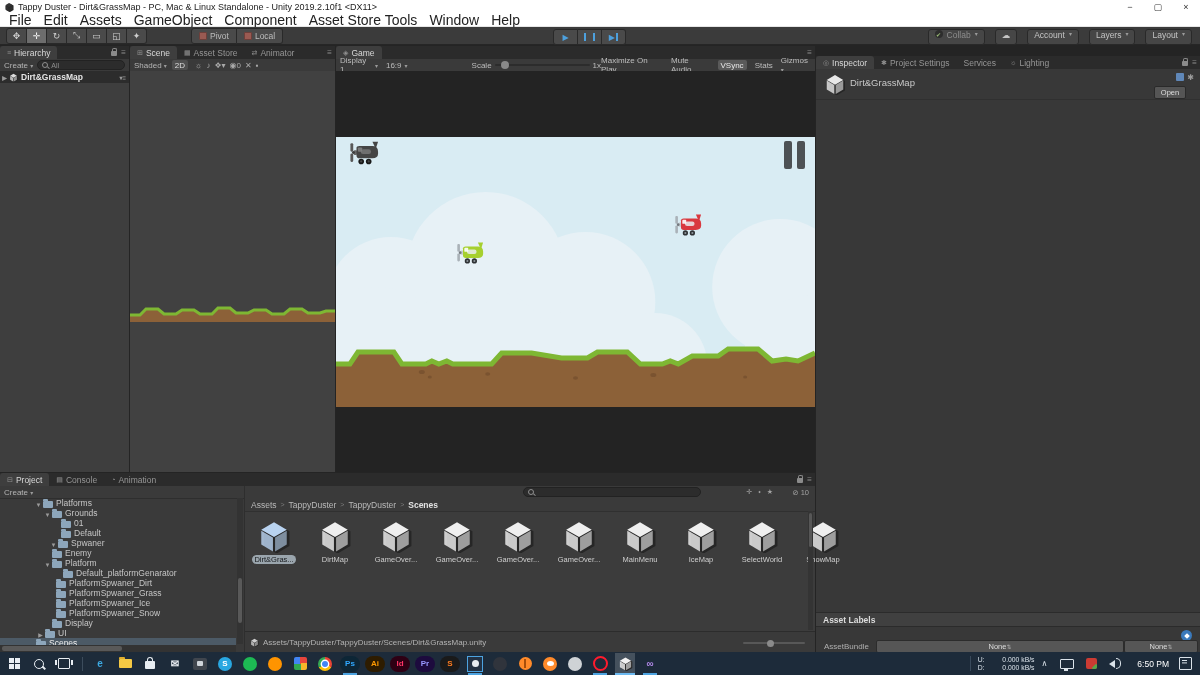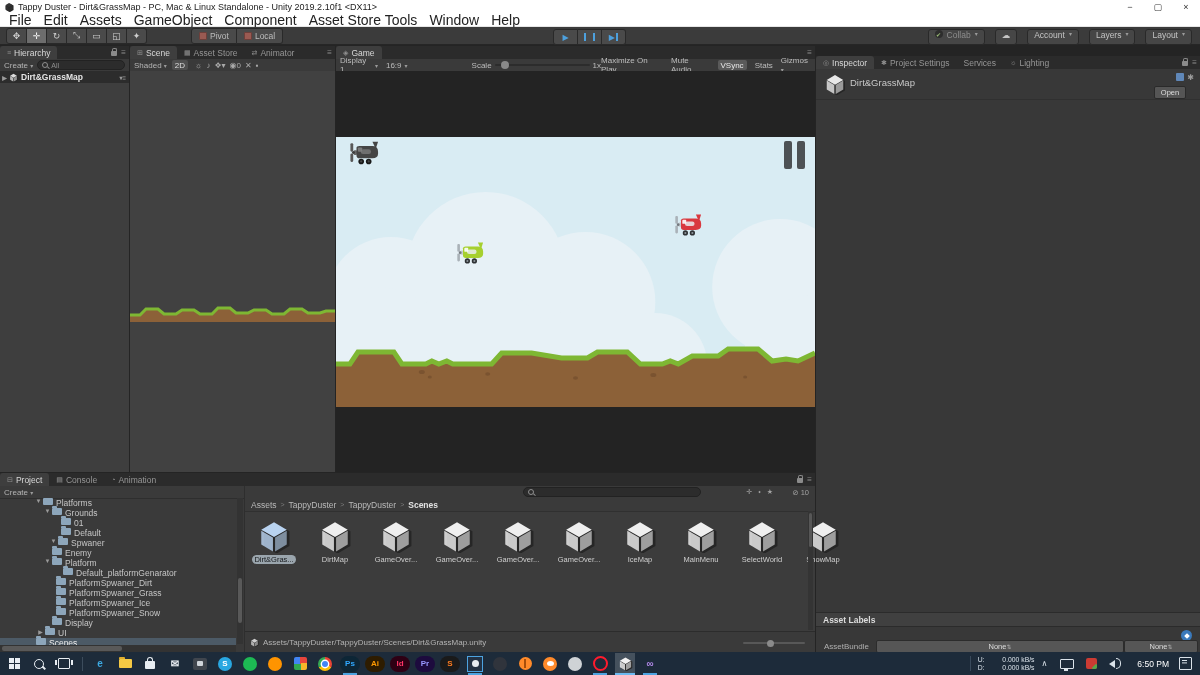--- a/index.html
+++ b/index.html
@@ -91,21 +91,21 @@
     display:flex;align-items:center;justify-content:center}
   .tagcirc::after{content:"";width:4px;height:4px;background:#fff;transform:rotate(45deg)}
   .abrow{position:absolute;left:0;top:584px;right:0;height:12px;display:flex;align-items:center;font-size:8px;color:#b0b0b0}
   .dd{height:11px;background:#565656;border:1px solid #2c2c2c;border-radius:2px;color:#ddd;display:flex;
     align-items:center;justify-content:center;padding:0 4px;font-size:7.5px}
   .updn{color:#aaa;font-size:6px}
   
   #proj{left:0;top:473px;width:815px;height:179px;background:#3a3a3a}
   .lcol{position:absolute;left:0;top:13px;width:244px;bottom:0;background:#3a3a3a;border-right:1px solid #2e2e2e}
   .tree{position:absolute;left:0;top:12px;right:8px;bottom:7px;overflow:hidden;font-size:8.5px}
-  .trow{height:10px;display:flex;align-items:flex-start;white-space:nowrap;color:#c6c6c6}
+  .trow{height:10px;display:flex;align-items:flex-end;white-space:nowrap;color:#c6c6c6}
   .trow.sel{background:#4c5a66;color:#eee}
   .arr{width:9px;font-size:6px;color:#9a9a9a;text-align:center;flex:none}
   .folder{width:10px;height:7px;background:#8da6bb;border-radius:1px;position:relative;flex:none;margin-right:3px}
   .folder::before{content:"";position:absolute;top:-2px;left:0;width:5px;height:2px;background:#8da6bb;border-radius:1px 1px 0 0}
   .vscroll{position:absolute;right:1px;top:12px;width:6px;bottom:8px;background:#333}
   .vthumb{position:absolute;left:1px;width:4px;background:#595959;border-radius:2px}
   .hscroll{position:absolute;left:0;bottom:0;height:7px;right:8px;background:#333}
   .hthumb{position:absolute;top:1px;height:5px;background:#595959;border-radius:2px;left:2px;width:120px}
   .rcol{position:absolute;left:245px;top:13px;right:0;bottom:0;background:#3c3c3c}
   .psearch{position:absolute;left:0;top:0;right:0;height:12px;background:#3a3a3a;border-bottom:1px solid #2e2e2e;
@@ -661,27 +661,27 @@
           <div class="gcell">
             <svg class="cube" width="34" height="34" viewBox="0 0 32 32">
               <use href="#ucube"></use>
             </svg>
             <div class="glabel">GameOver...</div>
           </div>
           <div class="gcell">
             <svg class="cube" width="34" height="34" viewBox="0 0 32 32">
               <use href="#ucube"></use>
             </svg>
+            <div class="glabel">MainMenu</div>
+          </div>
+          <div class="gcell">
+            <svg class="cube" width="34" height="34" viewBox="0 0 32 32">
+              <use href="#ucube"></use>
+            </svg>
             <div class="glabel">IceMap</div>
-          </div>
-          <div class="gcell">
-            <svg class="cube" width="34" height="34" viewBox="0 0 32 32">
-              <use href="#ucube"></use>
-            </svg>
-            <div class="glabel">MainMenu</div>
           </div>
           <div class="gcell">
             <svg class="cube" width="34" height="34" viewBox="0 0 32 32">
               <use href="#ucube"></use>
             </svg>
             <div class="glabel">SelectWorld</div>
           </div>
           <div class="gcell">
             <svg class="cube" width="34" height="34" viewBox="0 0 32 32">
               <use href="#ucube"></use>

